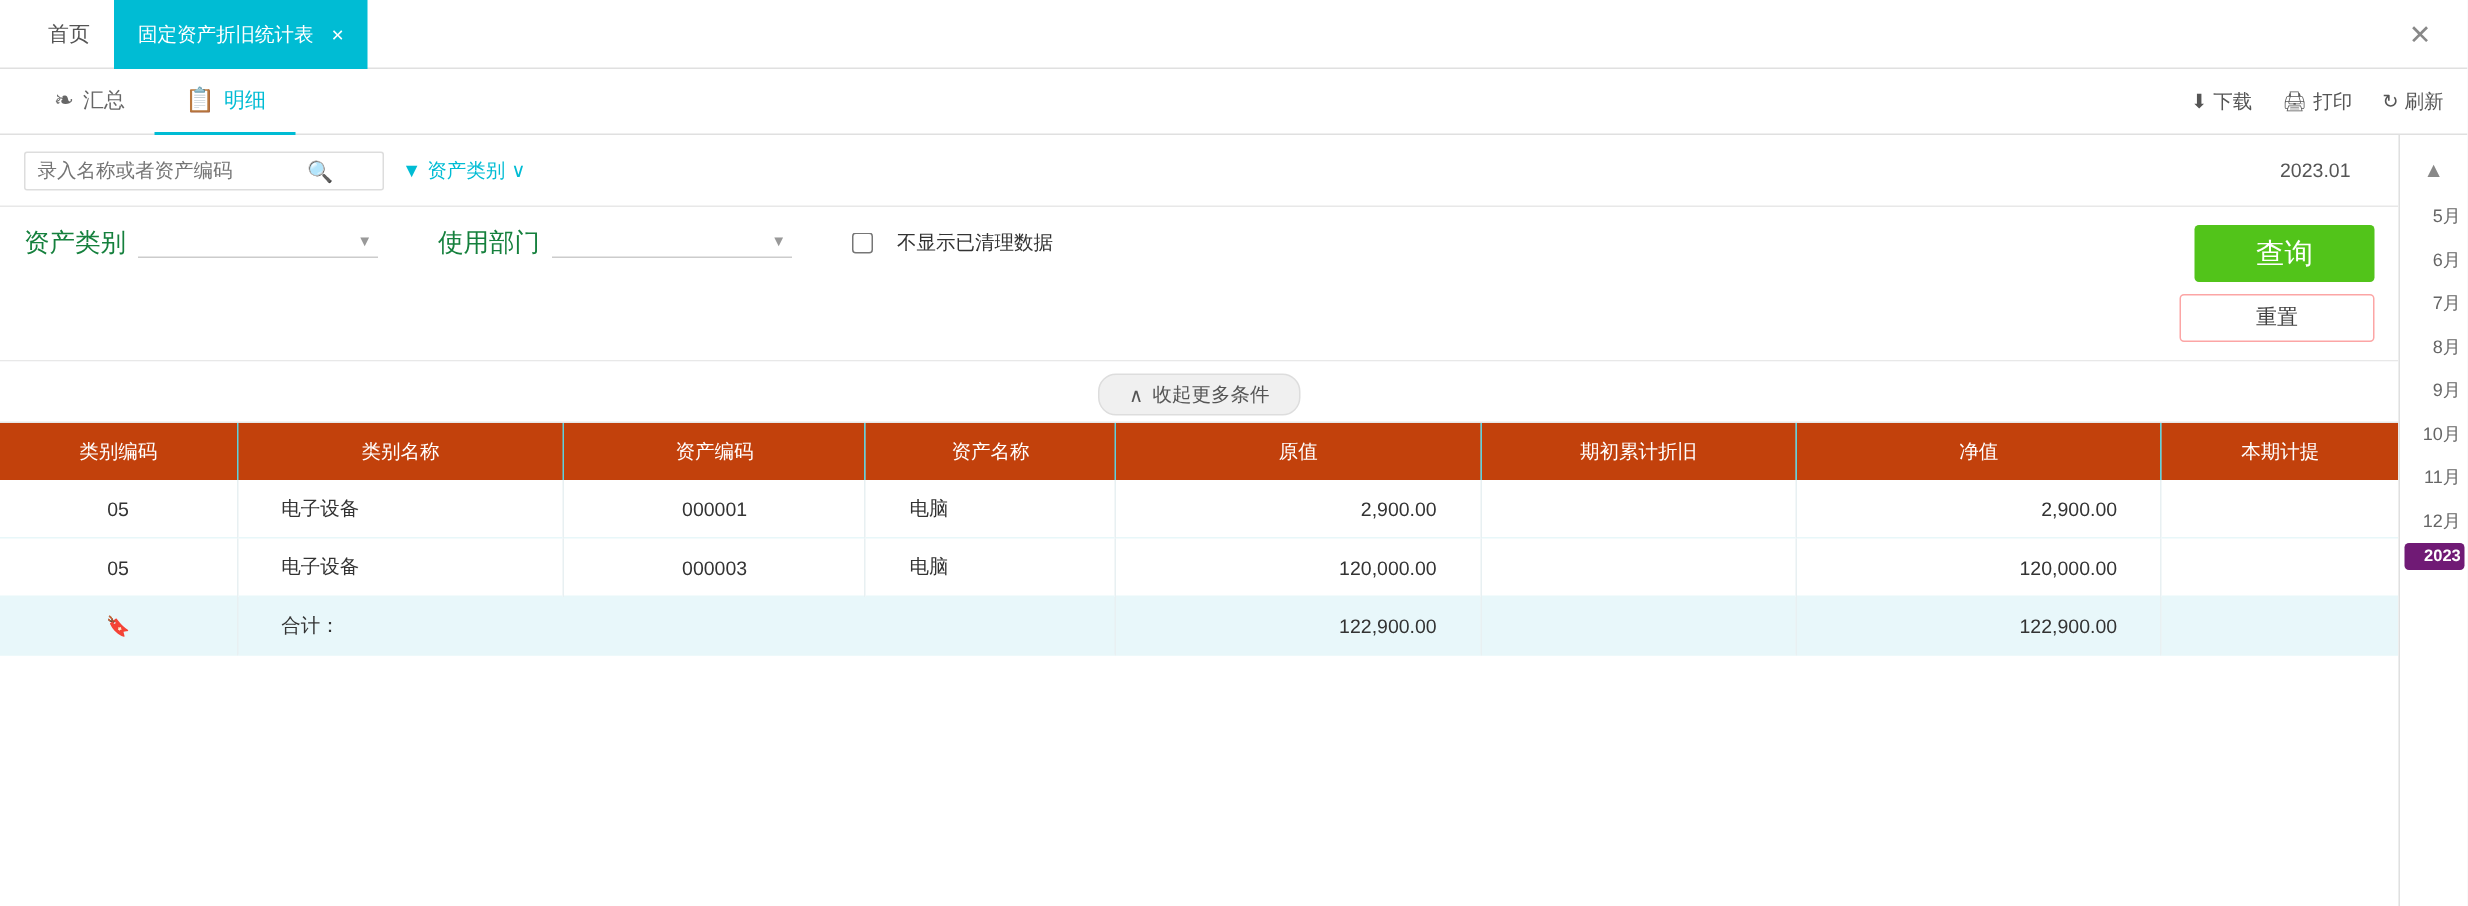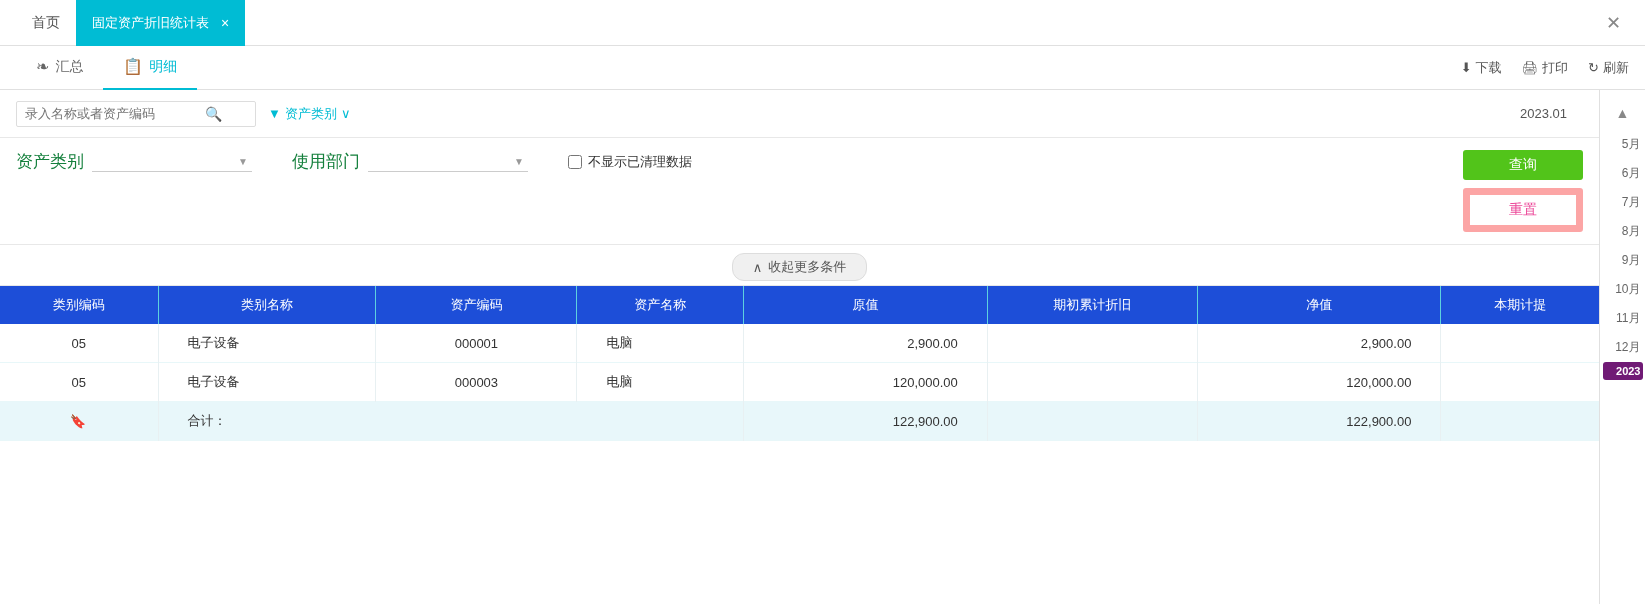--- a/index.html
+++ b/index.html
@@ -199,21 +199,21 @@
       content: '▼';
       font-size: 10px;
       color: #999;
       position: absolute;
       right: 4px;
       pointer-events: none;
     }
     .checkbox-item {
       display: flex;
       align-items: center;
-      gap: 6px;
+      gap: 16px;
       font-size: 13px;
       color: #333;
     }
     .checkbox-item input[type=checkbox] {
       width: 14px;
       height: 14px;
     }
     .filter-actions {
       margin-left: auto;
       display: flex;
@@ -221,33 +221,33 @@
       gap: 8px;
       align-items: flex-end;
       padding-bottom: 12px;
     }
     .btn-query {
       background: #52c41a;
       color: #fff;
       border: none;
       border-radius: 3px;
       padding: 6px 32px;
-      font-size: 14px;
+      font-size: 19px;
       cursor: pointer;
       width: 120px;
     }
     .btn-reset {
       background: #fff;
-      color: #ec4899;
-      border: 7px solid #fca5a5;
+      color: #404040;
+      border: 1px solid #fca5a5;
       border-radius: 3px;
       padding: 6px 32px;
       font-size: 14px;
       cursor: pointer;
-      width: 120px;
+      width: 130px;
     }
 
     
     .collapse-bar {
       display: flex;
       justify-content: center;
       padding: 8px 0 4px 0;
       background: #fff;
       border-bottom: 1px solid #e8e8e8;
     }
@@ -269,21 +269,21 @@
       flex: 1;
       overflow: auto;
       background: #fff;
     }
     table {
       width: 100%;
       border-collapse: collapse;
       font-size: 13px;
     }
     thead tr {
-      background: #1d4ed8;
+      background: #c2410c;
       color: #fff;
     }
     thead th {
       padding: 10px 14px;
       font-weight: 500;
       text-align: center;
       border-right: 1px solid #5dd1de;
       white-space: nowrap;
     }
     thead th:last-child {

